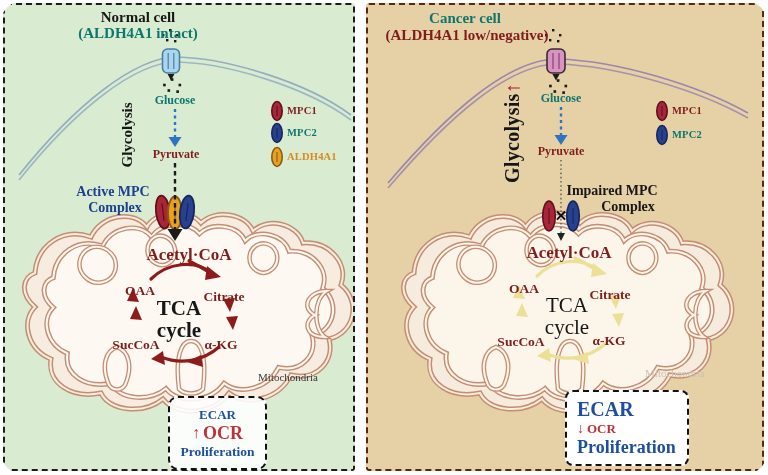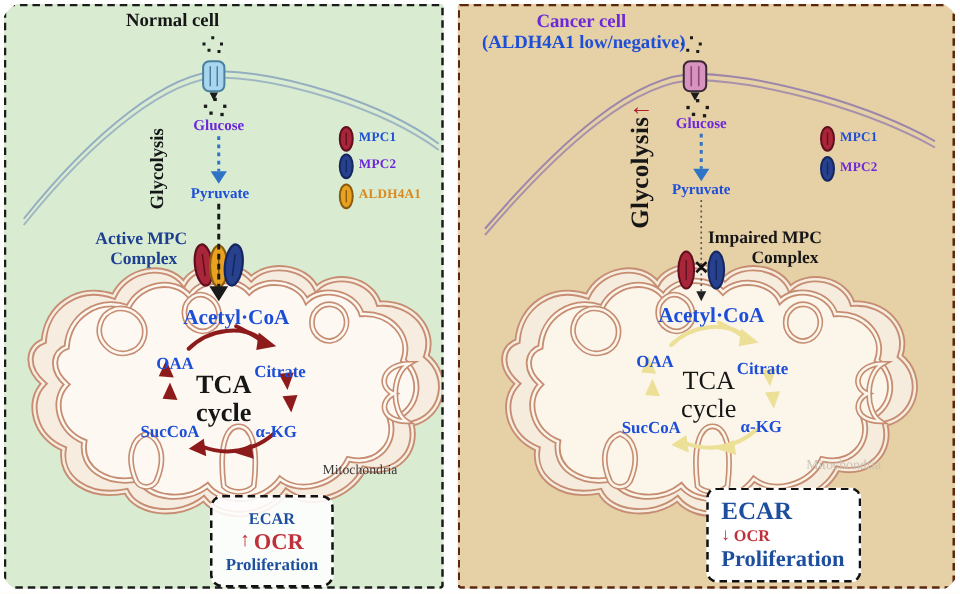--- a/index.html
+++ b/index.html
@@ -4,21 +4,21 @@
 <style>
   html,body{margin:0;padding:0;background:#fff;}
   .canvas{position:relative;width:768px;height:475px;background:#fff;overflow:hidden;
           font-family:Liberation Serif, serif;border-radius:25px;}
   .panel{position:absolute;top:3px;height:468px;box-sizing:border-box;border-radius:3px;}
   .panel.left{left:3px;width:352px;background:#d9ecd2;border:2px dashed #1c1c1c;}
   .panel.right{left:366px;width:398px;background:#e6d0a6;border:2px dashed #5a2812;}
   .art{position:absolute;left:0;top:0;}
   .lbl{position:absolute;transform:translate(-50%,-50%);white-space:nowrap;line-height:1;}
   .vert{transform:translate(-50%,-50%) rotate(-90deg);}
-  .blue{color:#6d28d9;} .dred{color:#1d4ed8;} .blk{color:#161616;}
+  .blue{color:#0f766e;} .dred{color:#7f1d1d;} .blk{color:#161616;}
   .t-title{font-size:15px;font-weight:bold;}
   .t-met{font-size:12px;font-weight:bold;}
   .t-mpc{font-size:14px;font-weight:bold;}
   .t-leg{font-size:10.5px;font-weight:bold;letter-spacing:.2px;}
   .t-acetyl{font-size:17px;font-weight:bold;}
   .t-small{font-size:13.5px;font-weight:bold;}
   .gly-l{font-size:15px;font-weight:600;color:#161616;}
   .gly-r{font-size:20px;font-weight:800;color:#161616;letter-spacing:.3px;}
   .tca-l{font-size:21px;font-weight:800;color:#161616;}
   .tca-r{font-size:21px;font-weight:500;color:#161616;}
@@ -136,20 +136,21 @@
       <g>
         <use href="#pill" transform="translate(272,106)" fill="#a92638" stroke="#5f1020"></use>
         <use href="#pill" transform="translate(272,128)" fill="#27418f" stroke="#14275e"></use>
         <use href="#pill" transform="translate(272,152)" fill="#e9a21f" stroke="#8a5c10"></use>
       </g>
 
       <use href="#tcaArrows" stroke="#8e1b1b" fill="#8e1b1b"></use>
     </svg>
 
     <div class="lbl t-title blk" style="left:133px;top:12px">Normal cell</div>
+    <div class="lbl t-title blue" style="left:133px;top:28px">(ALDH4A1 intact)</div>
     <div class="lbl vert gly-l" style="left:122px;top:130px">Glycolysis</div>
     <div class="lbl t-met blue" style="left:170px;top:95px">Glucose</div>
     <div class="lbl t-met dred" style="left:171px;top:149px">Pyruvate</div>
     <div class="lbl t-mpc" style="left:108px;top:187px;color:#1d3f8f">Active MPC</div>
     <div class="lbl t-mpc" style="left:110px;top:203px;color:#1d3f8f">Complex</div>
     <div class="lbl t-leg dred" style="left:282px;top:106px;transform:translate(0,-50%)">MPC1</div>
     <div class="lbl t-leg blue" style="left:282px;top:128px;transform:translate(0,-50%)">MPC2</div>
     <div class="lbl t-leg" style="left:282px;top:152px;transform:translate(0,-50%);color:#d98a1e">ALDH4A1</div>
     <div class="lbl t-acetyl dred" style="left:184px;top:249px">Acetyl·CoA</div>
     <div class="lbl tca-l" style="left:174px;top:303px">TCA</div>

